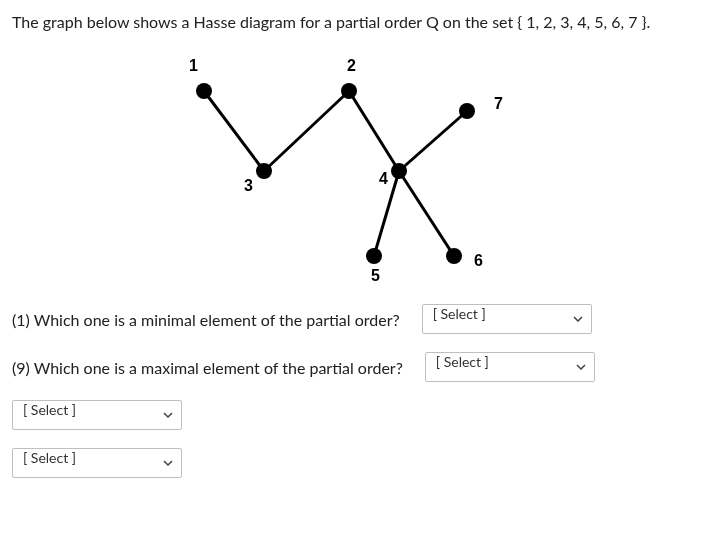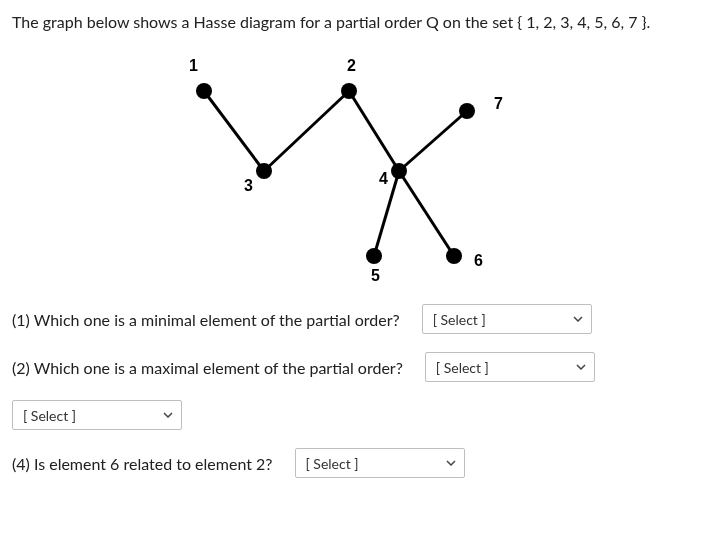--- a/index.html
+++ b/index.html
@@ -29,21 +29,21 @@
   }
   .qtext {
     white-space: nowrap;
   }
   .select-box {
     position: relative;
     border: 1px solid #bfbfbf;
     border-radius: 2px;
     height: 30px;
     display: flex;
-    align-items: center;
+    align-items: flex-start;
     padding: 0 26px 0 10px;
     font-size: 14px;
     color: #333;
     background: #fff;
     box-sizing: border-box;
   }
   .select-box .chev {
     position: absolute;
     right: 8px;
     top: 50%;
@@ -97,21 +97,21 @@
     <span>[ Select ]</span>
     <span class="chev">
       <svg width="10" height="6">
           <polyline points="1,1 5,5 9,1" fill="none" stroke="#444" stroke-width="1.5"></polyline>
         </svg>
     </span>
   </div>
 </div>
 
 <div class="row">
-  <span class="qtext">(2) Which one is a maximal element of the partial order?</span>
+  <span class="qtext">(9) Which one is a maximal element of the partial order?</span>
   <div class="select-box" style="width:170px">
     <span>[ Select ]</span>
     <span class="chev">
       <svg width="10" height="6">
           <polyline points="1,1 5,5 9,1" fill="none" stroke="#444" stroke-width="1.5"></polyline>
         </svg>
     </span>
   </div>
 </div>
 
@@ -120,21 +120,20 @@
     <span>[ Select ]</span>
     <span class="chev">
       <svg width="10" height="6">
           <polyline points="1,1 5,5 9,1" fill="none" stroke="#444" stroke-width="1.5"></polyline>
         </svg>
     </span>
   </div>
 </div>
 
 <div class="row">
-  <span class="qtext">(4) Is element 6 related to element 2?</span>
   <div class="select-box" style="width:170px">
     <span>[ Select ]</span>
     <span class="chev">
       <svg width="10" height="6">
           <polyline points="1,1 5,5 9,1" fill="none" stroke="#444" stroke-width="1.5"></polyline>
         </svg>
     </span>
   </div>
 </div>
 

